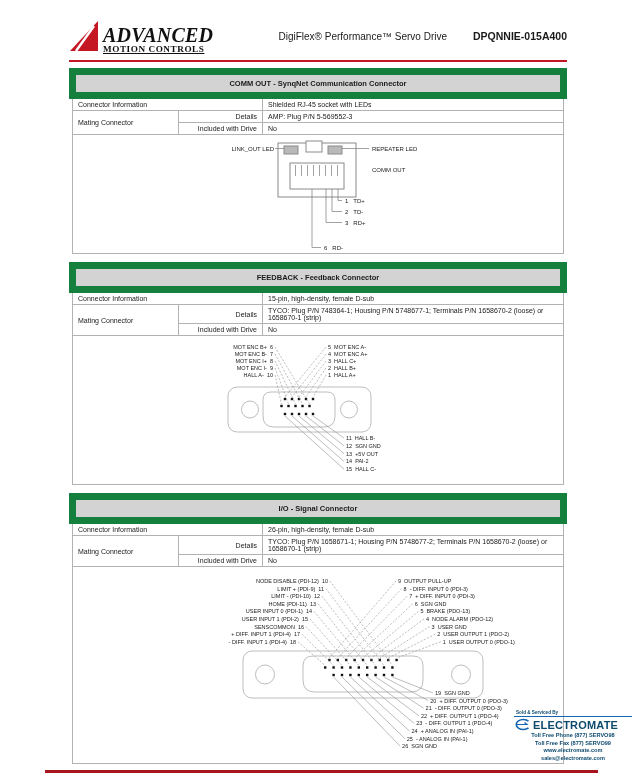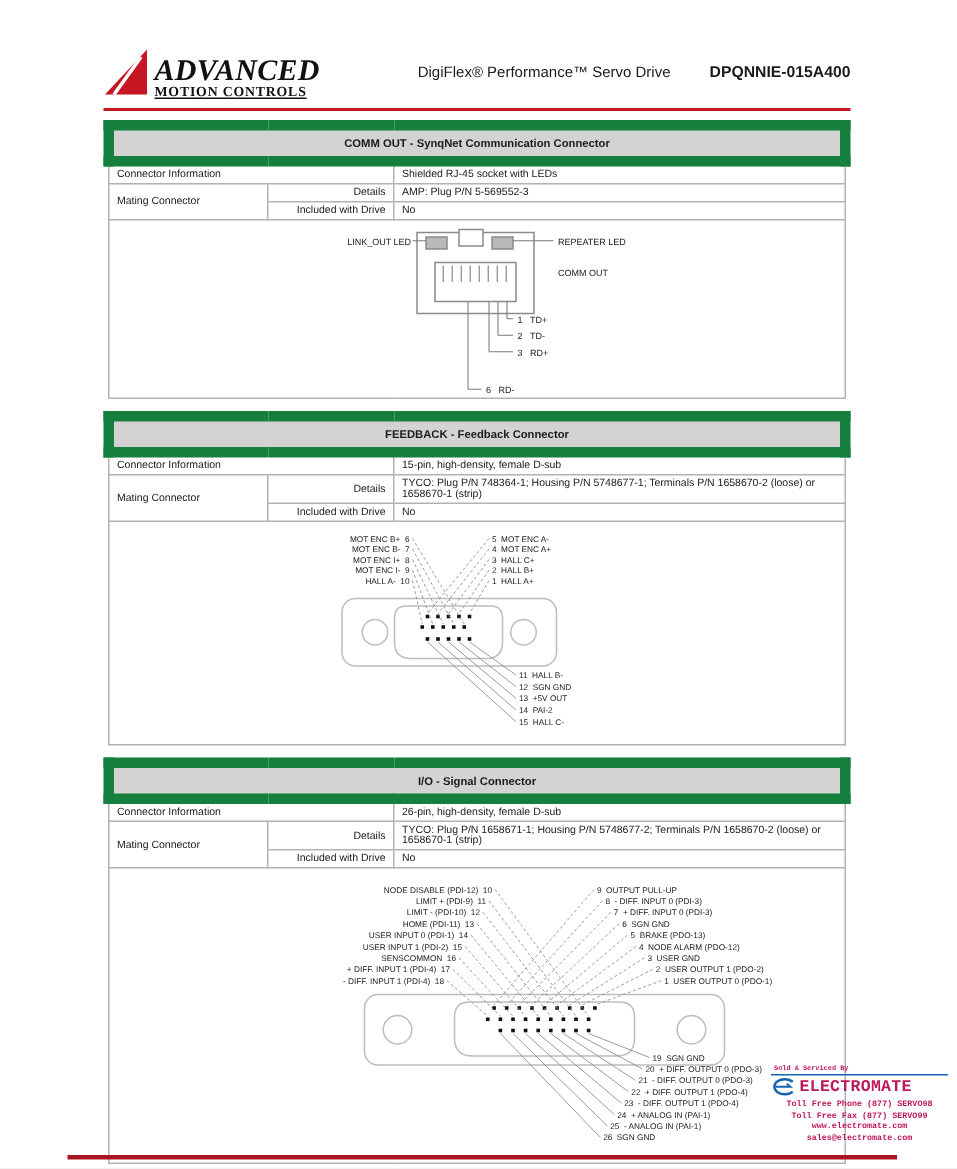--- a/index.html
+++ b/index.html
@@ -1,18 +1,18 @@
 <!DOCTYPE html>
 <html><head>
 <meta charset="utf-8">
 <style>
   html,body { margin:0; padding:0; background:#e8e8e8; }
   .page { position:relative; width:638px; height:779px; background:#ffffff; overflow:hidden;
           font-family:"Liberation Sans","DejaVu Sans",sans-serif; color:#1a1a1a; }
-  .content { position:absolute; left:45px; top:12px; width:498px;padding-left:24px; }
+  .content { position:absolute; left:45px; top:0; width:498px;padding-left:24px; }
 
   
   .hdr { display:flex; align-items:center; padding-top:15px; height:42px; }
   .logo { width:178px; display:flex; align-items:flex-end; }
   .logo-tri { flex:0 0 auto; }
   .logo-text { margin-left:2px; }
   .logo-line1 { font-family:"Liberation Serif","DejaVu Serif",serif; font-style:italic; font-weight:bold;
                 font-size:20px; line-height:0.85; letter-spacing:0.2px; color:#111; }
   .logo-line2 { font-family:"Liberation Serif","DejaVu Serif",serif; font-weight:bold;
                 font-size:9.2px; letter-spacing:0.55px; color:#111;text-decoration:underline; }
@@ -33,21 +33,21 @@
   .dw1 { padding:4px 0 2px 0; }
   .dw2 { padding:4px 0 4px 0; }
   .dw3 { padding:8px 0 8px 0; }
 
   
   text { font-family:"Liberation Sans","DejaVu Sans",sans-serif; fill:#222; }
   .dlabel { font-size:5.5px; }
   .clabel { font-size:6px; }
 
   
-  .stamp { position:absolute; right:6px; top:710px; width:118px; color:#be185d;font-family:Liberation Mono, monospace; }
+  .stamp { position:absolute; right:6px; top:710px; width:118px; color:#0c4a6e; }
   .stamp-soldby { font-size:4.6px; font-weight:bold; padding-left:2px; }
   .stamp-brandrow { display:flex; align-items:center; gap:2px; border-top:1.2px solid #1464b4;
                     padding-top:1px; margin-top:1px; }
   .stamp-brand { font-size:11px; font-weight:bold; letter-spacing:0.2px; }
   .stamp-contact { font-size:5.6px; font-weight:bold; text-align:center; line-height:1.35; margin-top:1px; }
 </style>
 </head>
 <body>
 
 <div class="page">

